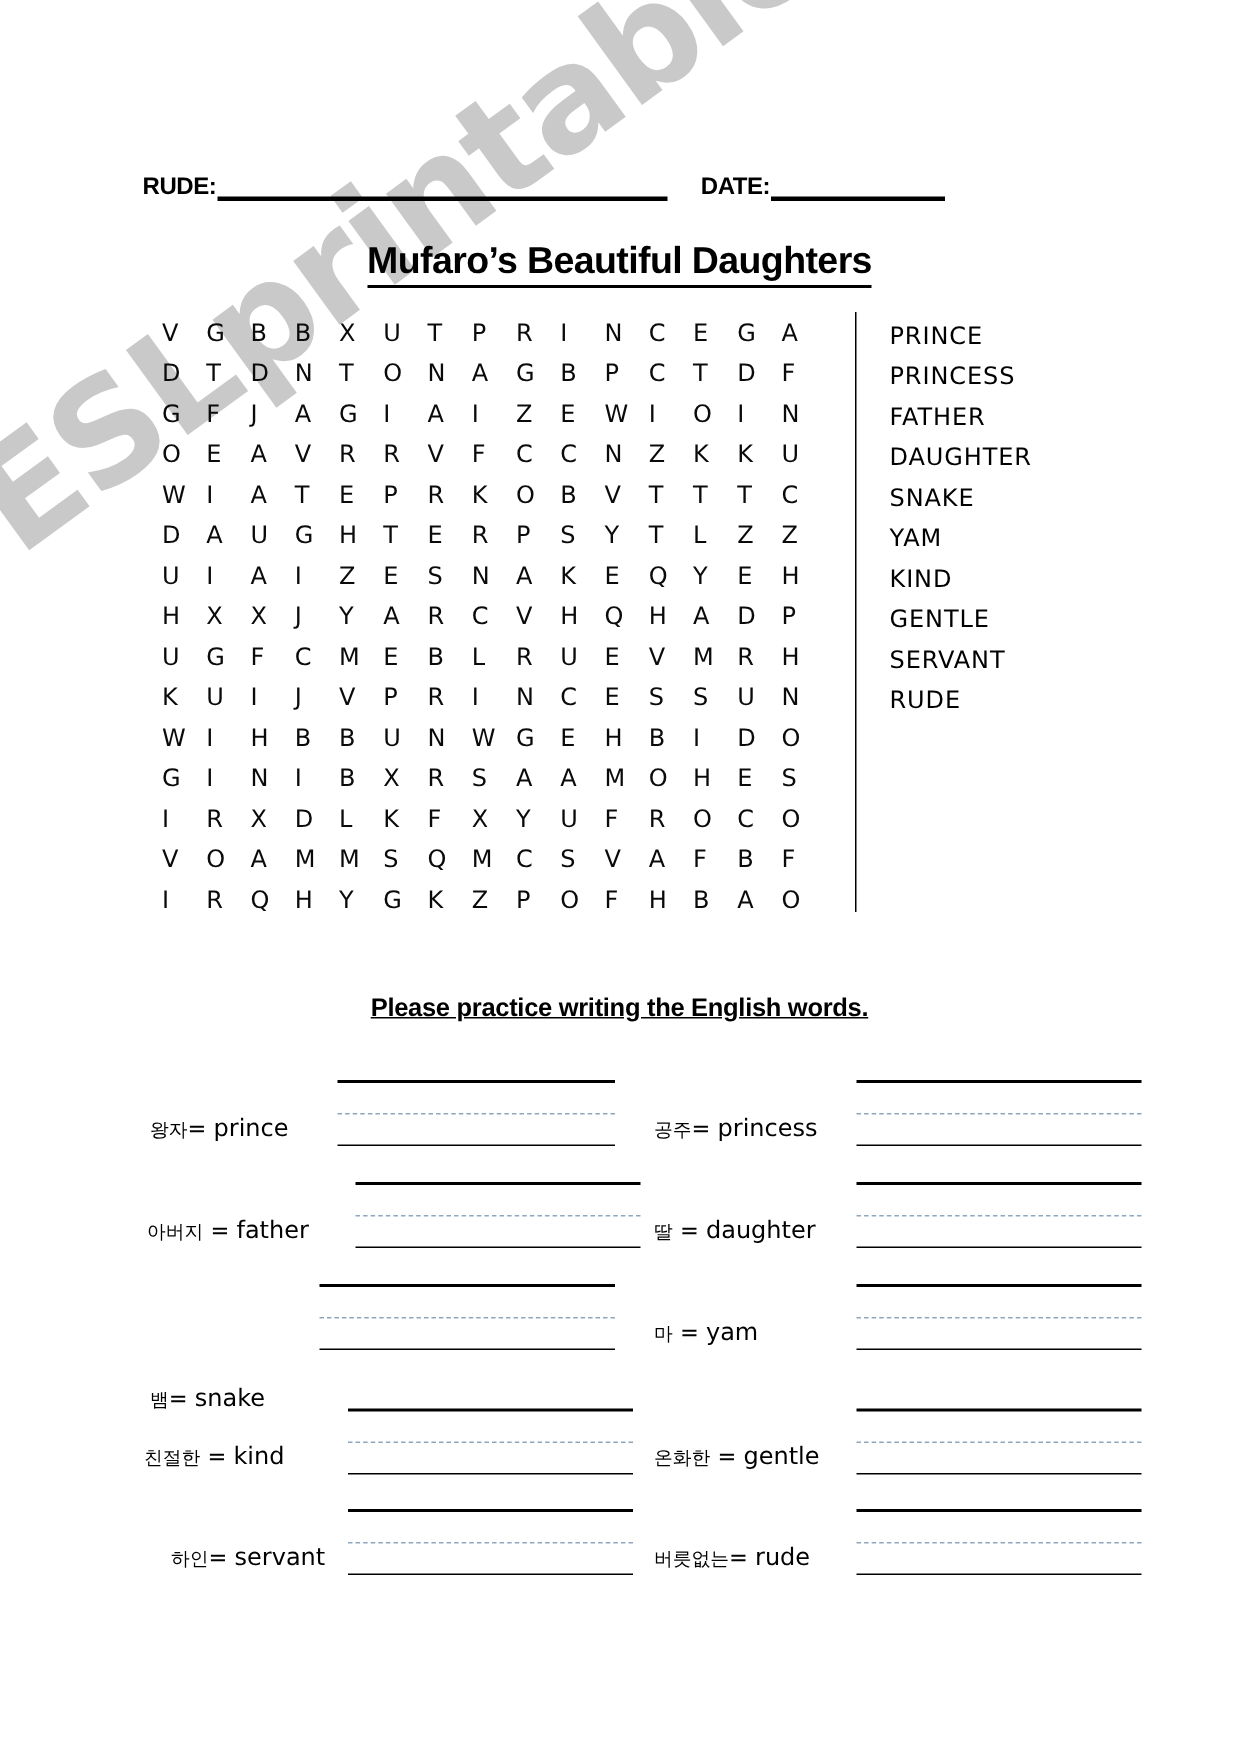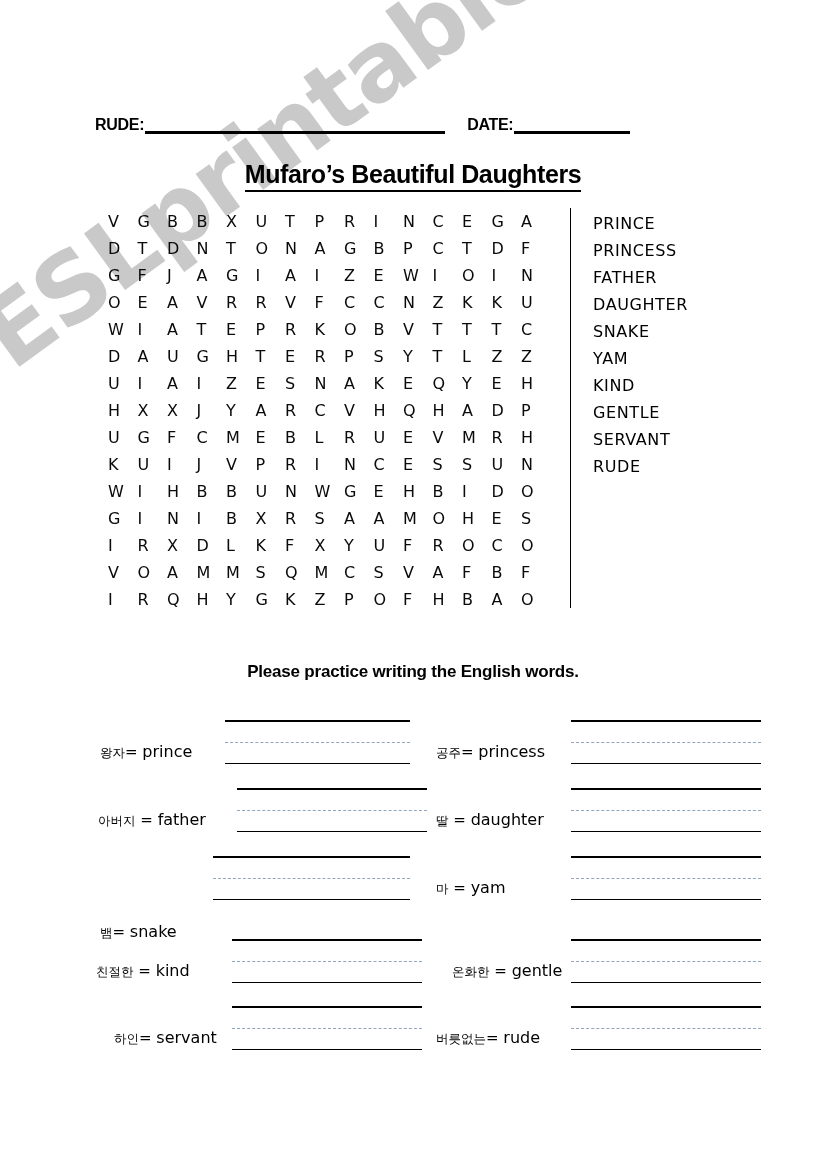--- a/index.html
+++ b/index.html
@@ -130,20 +130,21 @@
   #practice-instruction {
     position: absolute;
     top: 662px;
     left: 0;
     width: 826px;
     text-align: center;
     font-family: "Liberation Sans", sans-serif;
     font-weight: bold;
     font-size: 17px;
     letter-spacing: -0.2px;
+    text-decoration: underline;
   }
 
   
   #practice-section {
     position: absolute;
     top: 712px;
     left: 0;
     width: 826px;
     height: 370px;
   }
@@ -538,21 +539,21 @@
         </div>
         <div class="practice-entry" style="top: 0px; left: 0px;">
           <div class="practice-word" style="top: 166px; left: 4px;"><span class="kr">마</span> <span>=</span> <span class="en">yam</span></div>
           <div class="line-group" style="top: 144px; left: 139px; width: 190px;">
             <div class="line-top"></div>
             <div class="line-mid"></div>
             <div class="line-bot"></div>
           </div>
         </div>
         <div class="practice-entry" style="top: 0px; left: 0px;">
-          <div class="practice-word" style="top: 249px; left: 20px; text-align: right;"><span class="kr">온화한</span> <span>=</span> <span class="en">gentle</span></div>
+          <div class="practice-word" style="top: 249px; left: 4px; text-align: right;"><span class="kr">온화한</span> <span>=</span> <span class="en">gentle</span></div>
           <div class="line-group" style="top: 227px; left: 139px; width: 190px;">
             <div class="line-top"></div>
             <div class="line-mid"></div>
             <div class="line-bot"></div>
           </div>
         </div>
         <div class="practice-entry" style="top: 0px; left: 0px;">
           <div class="practice-word" style="top: 316px; left: 4px; text-align: right;"><span class="kr">버릇없는</span><span>=</span> <span class="en">rude</span></div>
           <div class="line-group" style="top: 294px; left: 139px; width: 190px;">
             <div class="line-top"></div>

